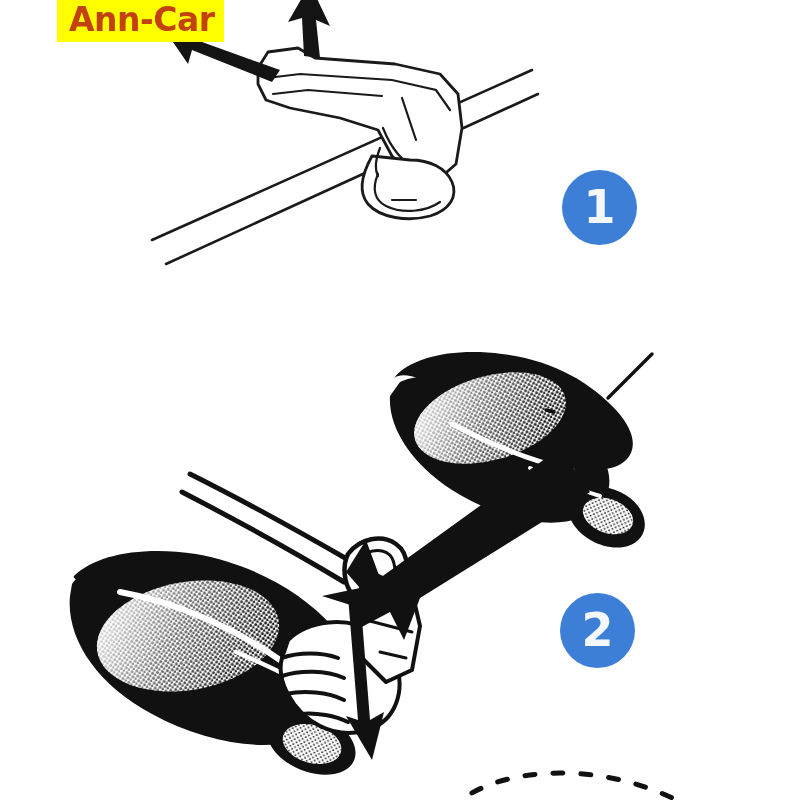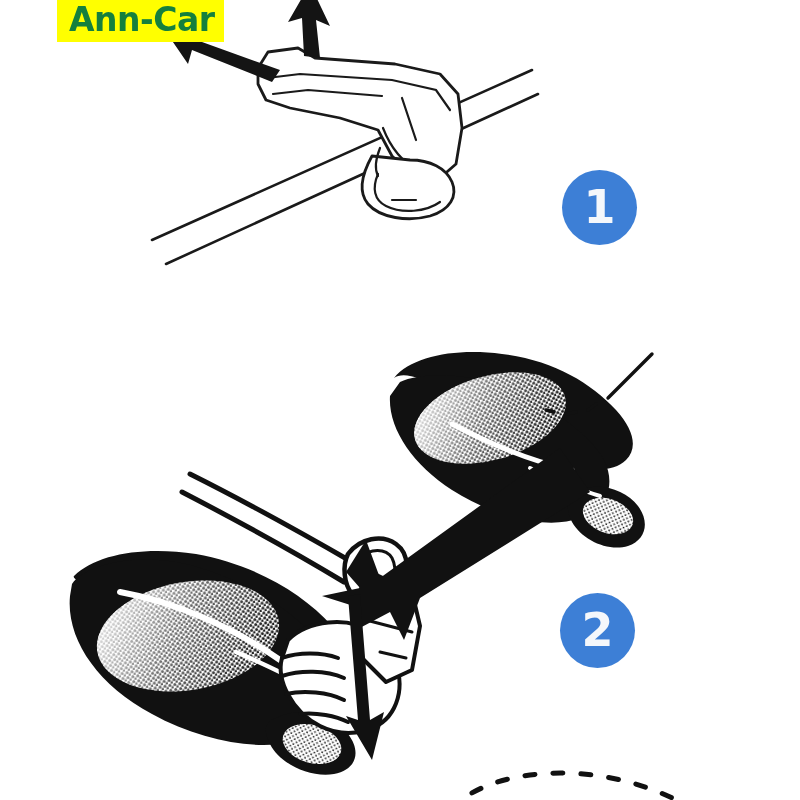--- a/index.html
+++ b/index.html
@@ -323,16 +323,16 @@
 
   <div class="step-badge" id="badge-1" style="background: rgb(61, 127, 214);">
     <span class="badge-num" style="color: rgb(244, 247, 251);">1</span>
   </div>
 
   <div class="step-badge" id="badge-2" style="background: rgb(61, 127, 214);">
     <span class="badge-num" style="color: rgb(244, 247, 251);">2</span>
   </div>
 
   <div id="watermark" style="background: rgb(255, 255, 0);">
-    <span class="wm-text" style="color: #15803d;">Ann-Car</span>
+    <span class="wm-text" style="color: #c2410c;">Ann-Car</span>
   </div>
 
 </div>
 
 </body></html>

